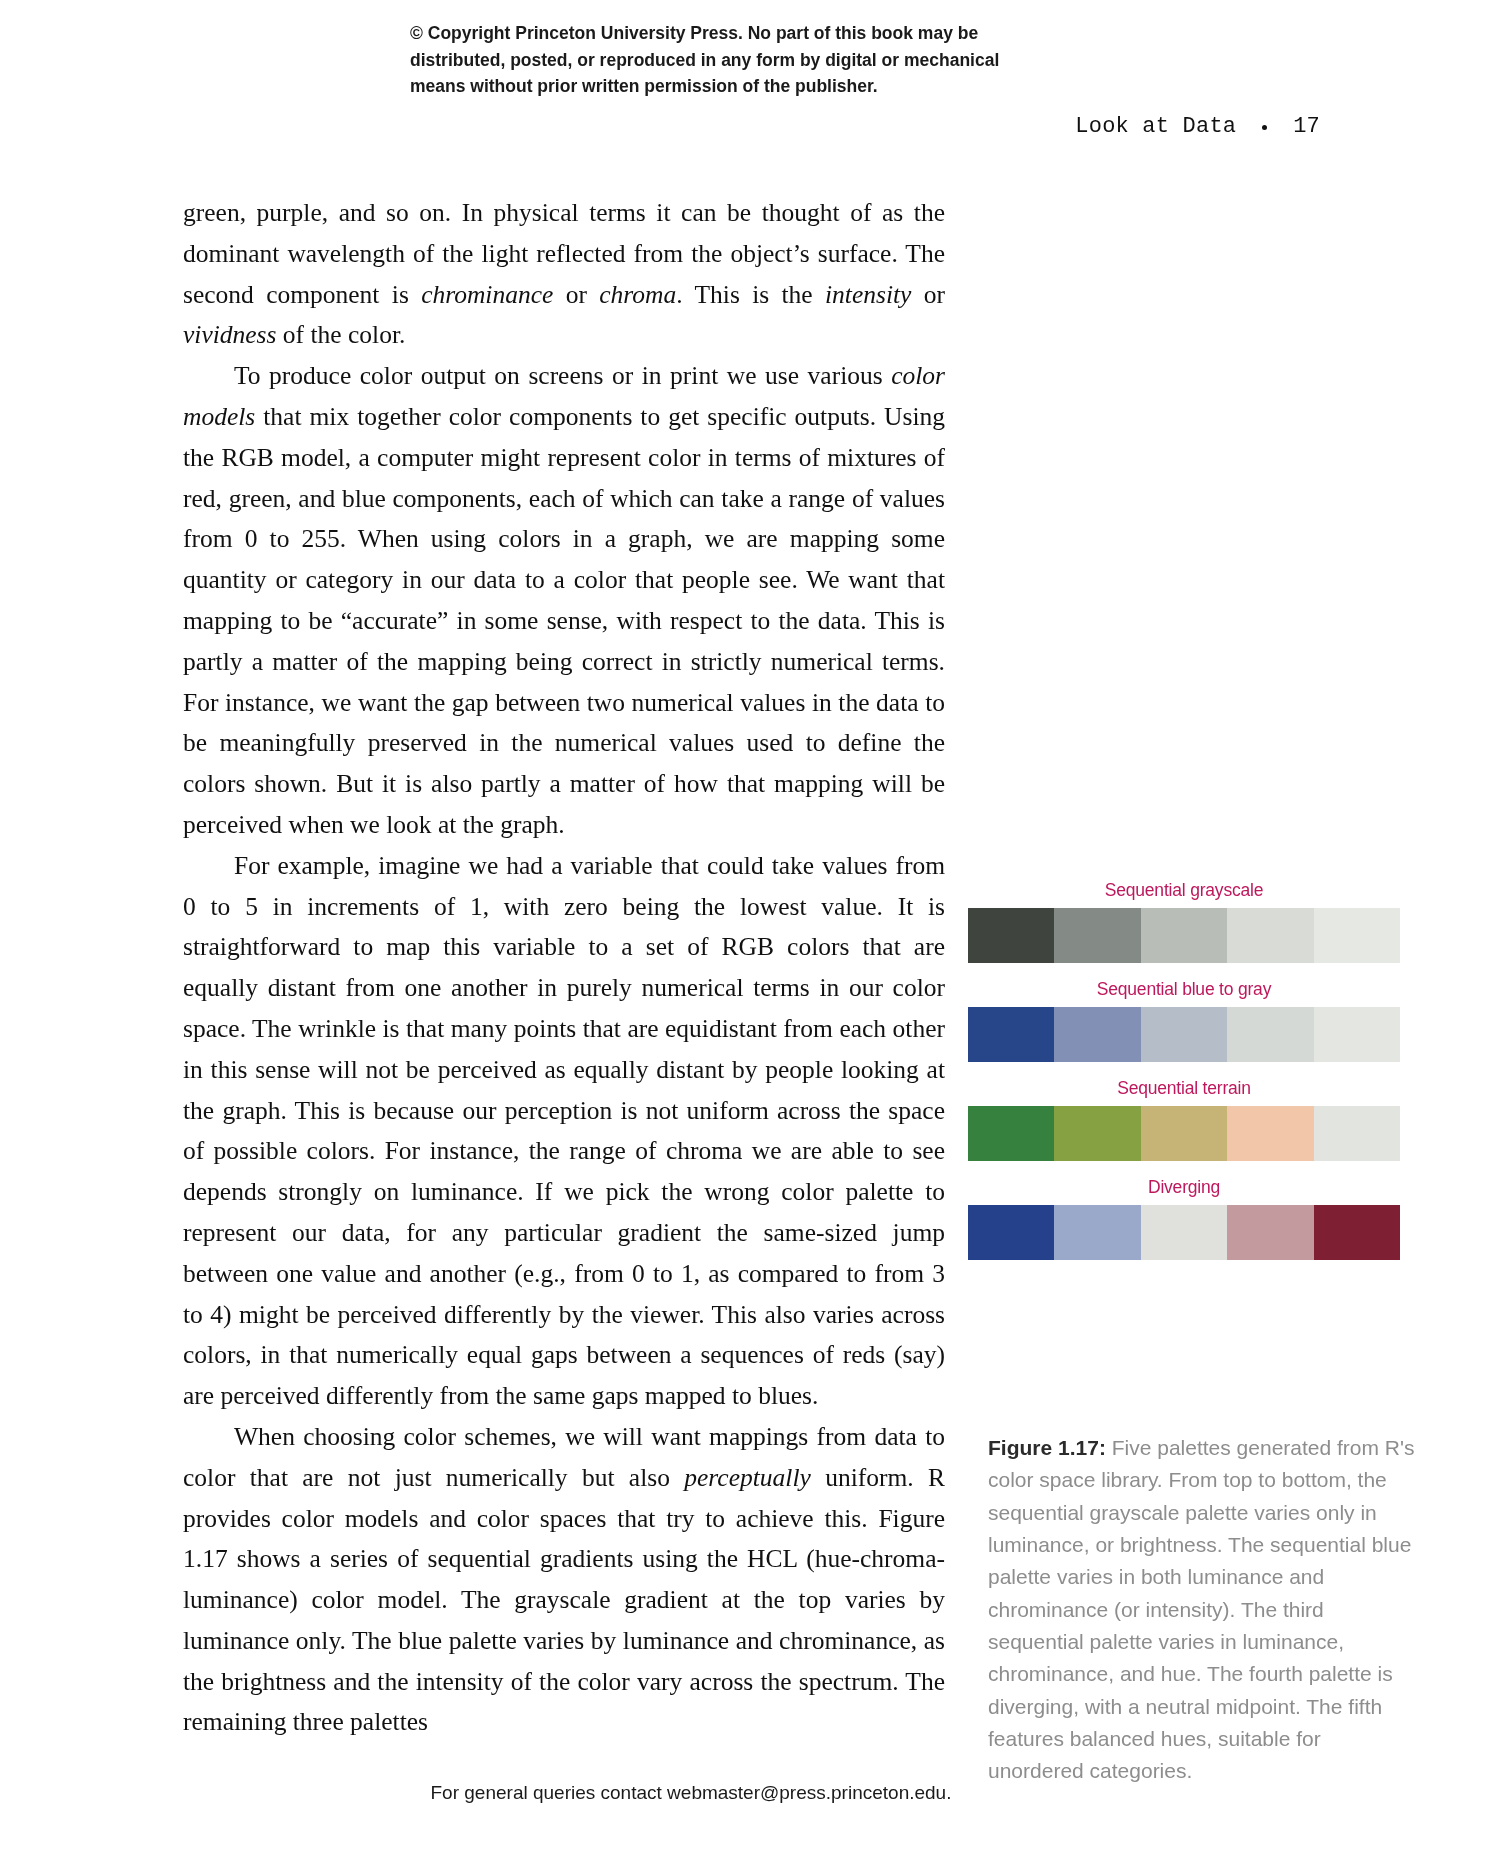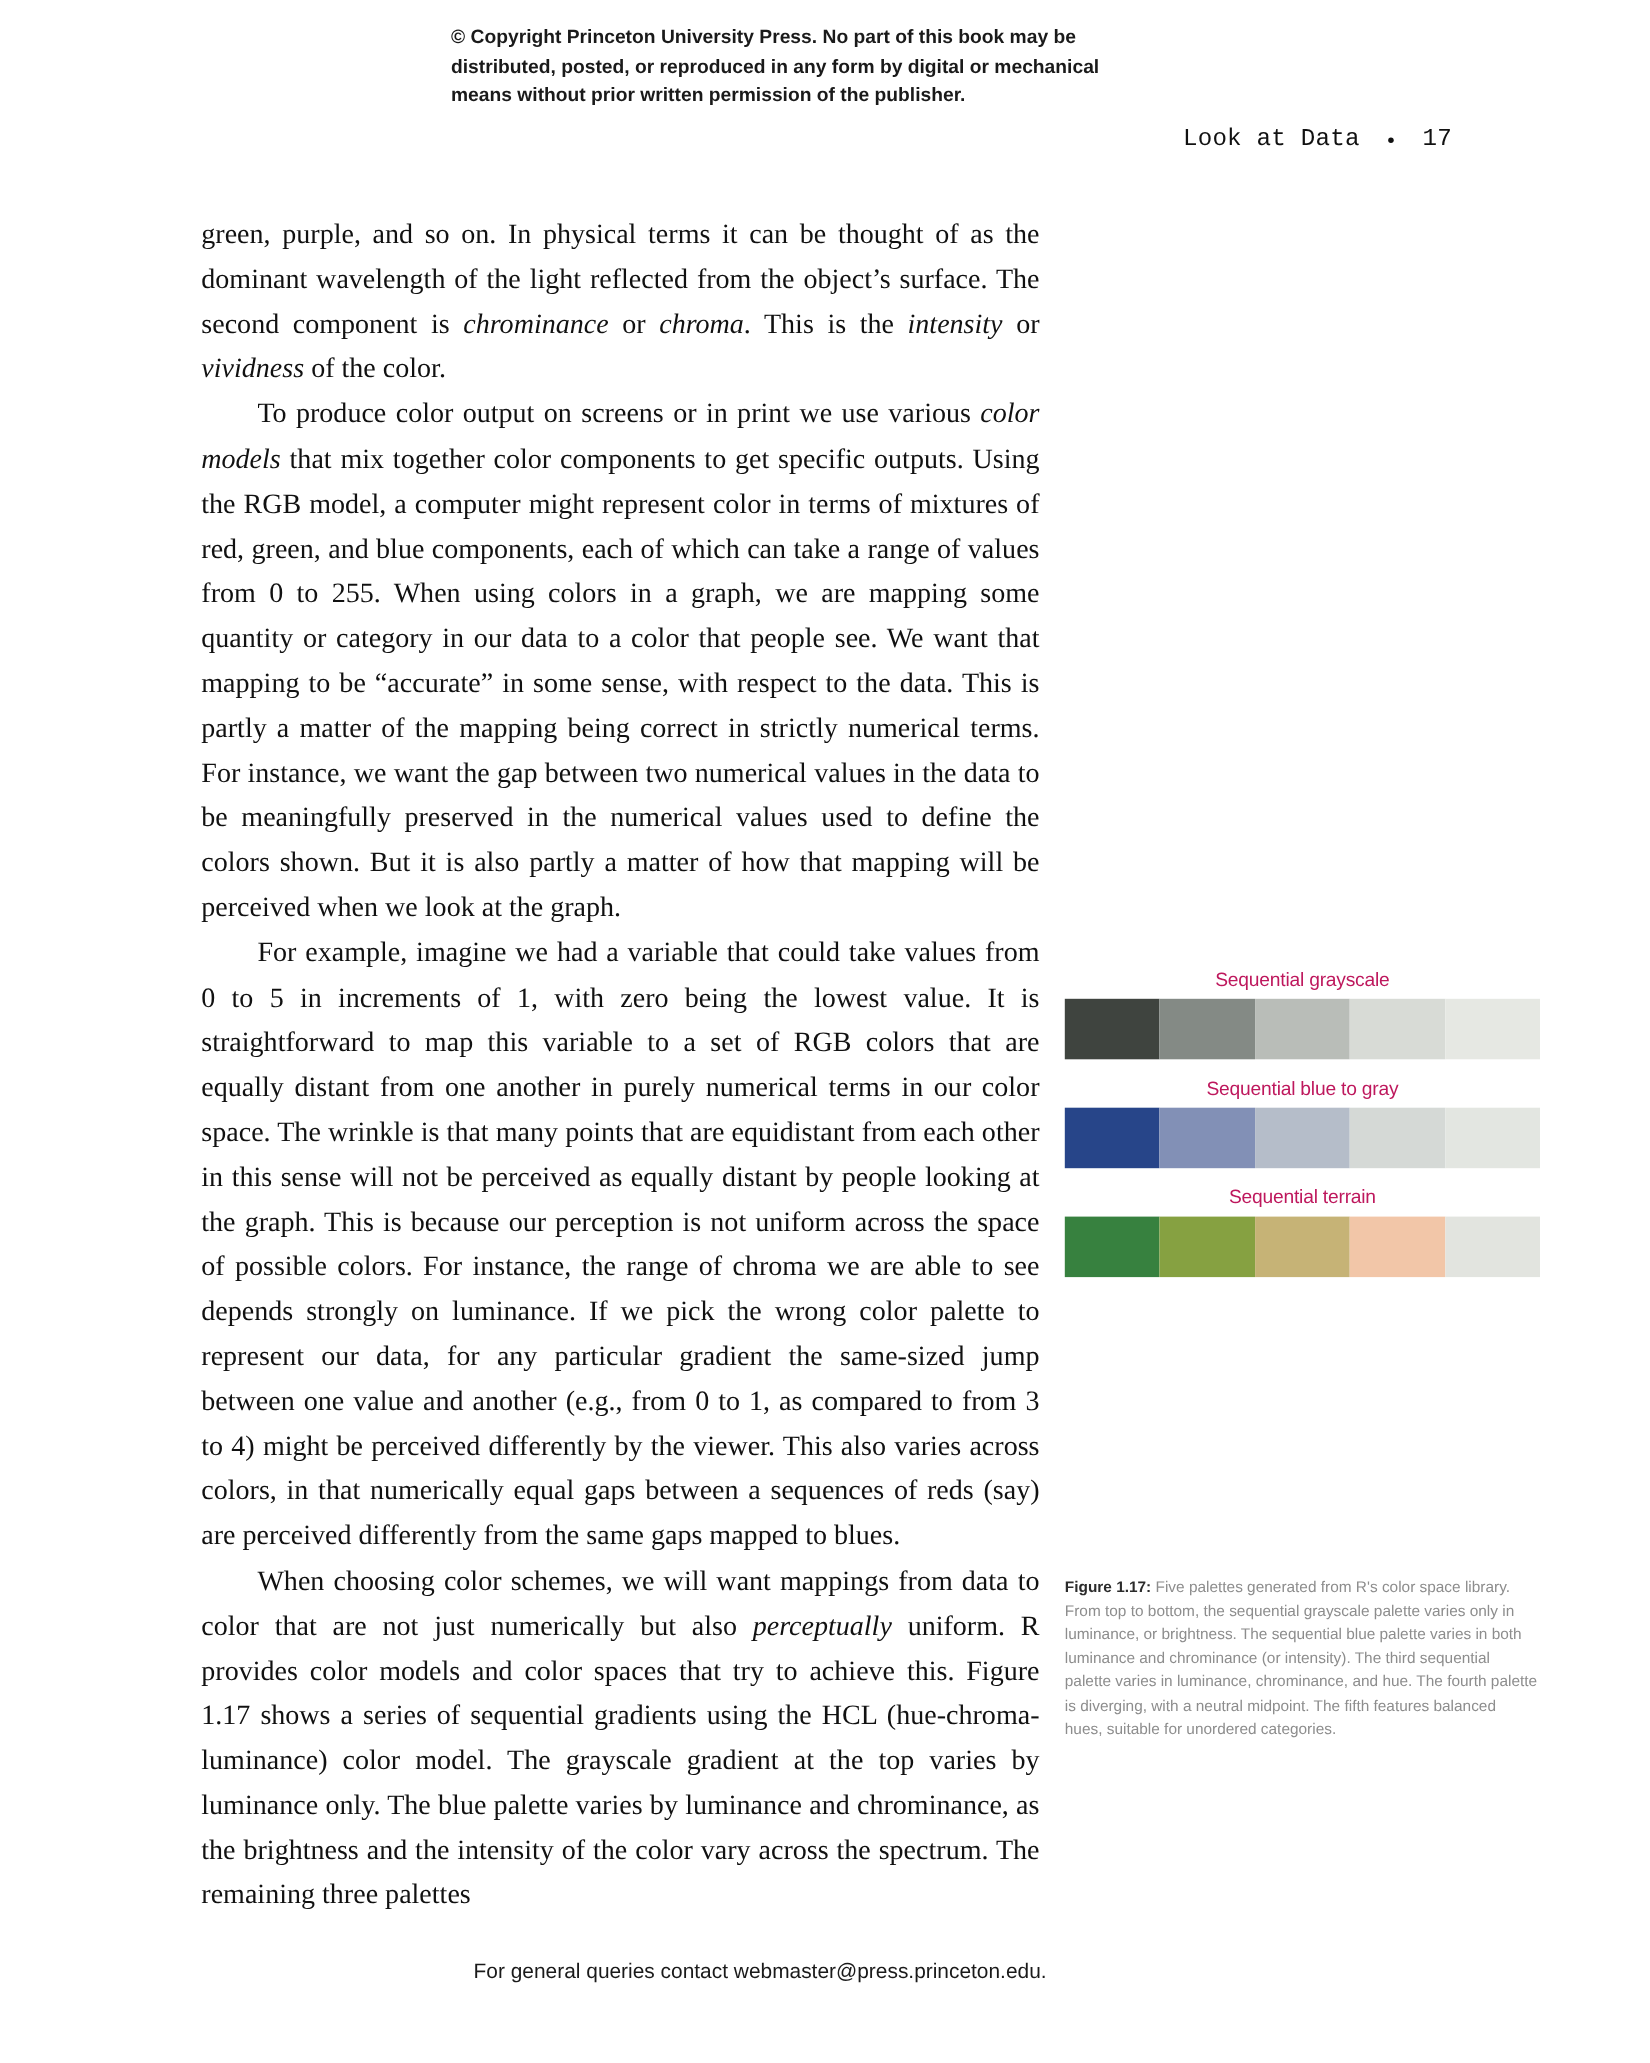--- a/index.html
+++ b/index.html
@@ -94,25 +94,25 @@
   .swatch-row {
     display: flex;
     width: 100%;
     height: 55px;
   }
   .swatch { flex: 1 1 0; height: 100%; }
 
   
   .caption {
     position: absolute;
-    left: 968px;
+    left: 988px;
     top: 1432px;
     width: 430px;
     font-family: "Liberation Sans", "DejaVu Sans", sans-serif;
-    font-size: 14px;
+    font-size: 21px;
     line-height: 1.54;
     color: #8d8d8d;
     text-align: left;
   }
   .caption .caption-label {
     color: #2b2b2b;
     font-weight: bold;
   }
 
   
@@ -173,20 +173,30 @@
     <div class="palette-block">
       <div class="palette-title">Sequential terrain</div>
       <div class="swatch-row">
         <div class="swatch" style="background: rgb(55, 129, 63);"></div>
         <div class="swatch" style="background: rgb(134, 161, 65);"></div>
         <div class="swatch" style="background: rgb(198, 179, 118);"></div>
         <div class="swatch" style="background: rgb(242, 198, 168);"></div>
         <div class="swatch" style="background: rgb(226, 228, 223);"></div>
       </div>
     </div>
+    <div class="palette-block">
+      <div class="palette-title">Diverging</div>
+      <div class="swatch-row">
+        <div class="swatch" style="background: rgb(37, 65, 140);"></div>
+        <div class="swatch" style="background: rgb(154, 168, 201);"></div>
+        <div class="swatch" style="background: rgb(224, 225, 220);"></div>
+        <div class="swatch" style="background: rgb(195, 155, 158);"></div>
+        <div class="swatch" style="background: rgb(126, 31, 51);"></div>
+      </div>
+    </div>
   </div>
 
 <div class="caption">
   <span class="caption-label">Figure 1.17:</span><span> Five palettes generated from R's color space library. From top to bottom, the sequential grayscale palette varies only in luminance, or brightness. The sequential blue palette varies in both luminance and chrominance (or intensity). The third sequential palette varies in luminance, chrominance, and hue. The fourth palette is diverging, with a neutral midpoint. The fifth features balanced hues, suitable for unordered categories.</span>
 </div>
 
 <div class="footer">
   <span>For general queries contact webmaster@press.princeton.edu.</span>
 </div>
 

